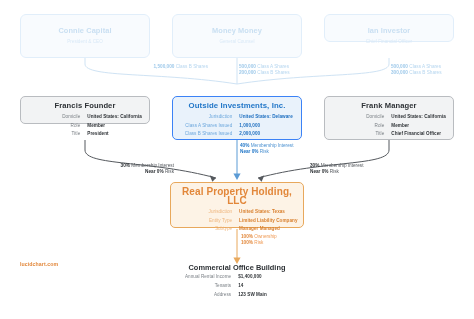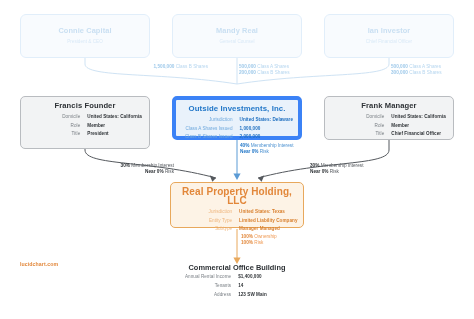--- a/index.html
+++ b/index.html
@@ -89,21 +89,21 @@
     margin-bottom: 4px;
   }
   .person .sub {
     font-size: 4.6px;
     color: #c2dcf3;
     letter-spacing: .05px;
   }
 
   
   .entity-blue {
-    border: 4px solid #3b82f6;
+    border: 1px solid #3b82f6;
     background: #e9f2fb;
   }
   .entity-blue .title {
     color: #2277c8;
     font-size: 7.8px;
   }
   .entity-blue .row .k { color: #6ea8dd; }
   .entity-blue .row .v { color: #1e6fc0; }
 
   
@@ -193,25 +193,25 @@
     <path d="M237,229 L237,262" fill="none" stroke="#e8a85c" stroke-width="1"></path>
     <path d="M237,264 L233.4,257.6 L240.6,257.6 Z" fill="#e8a85c"></path>
   </svg>
 
   <div class="node person" style="left:20px; top:14px; width:130px; height:44px;">
     <div class="title">Connie Capital</div>
     <div class="sub">President &amp; CEO</div>
   </div>
 
   <div class="node person" style="left:172px; top:14px; width:130px; height:44px;">
-    <div class="title">Mandy Real</div>
+    <div class="title">Money Money</div>
     <div class="sub">General Counsel</div>
   </div>
 
-  <div class="node person" style="left:324px; top:14px; width:130px; height:44px;">
+  <div class="node person" style="left:324px; top:14px; width:130px; height:28px;">
     <div class="title">Ian Investor</div>
     <div class="sub">Chief Financial Officer</div>
   </div>
 
   <div class="elabel lbl-faint ta-r" style="left:96px; top:64px; width:112px;">
     <span class="ln">
       <span class="num">1,500,000</span>
       <span class="txt">Class B Shares</span>
     </span>
   </div>
@@ -231,21 +231,21 @@
     <span class="ln">
       <span class="num">500,000</span>
       <span class="txt">Class A Shares</span>
     </span>
     <span class="ln">
       <span class="num">300,000</span>
       <span class="txt">Class B Shares</span>
     </span>
   </div>
 
-  <div class="node" style="left:20px; top:96px; width:130px; height:53px;">
+  <div class="node" style="left:20px; top:96px; width:130px; height:28px;">
     <div class="title">Francis Founder</div>
     <div class="rows">
       <div class="row">
         <span class="k">Domicile</span>
         <span class="v">United States: California</span>
       </div>
       <div class="row">
         <span class="k">Role</span>
         <span class="v">Member</span>
       </div>

